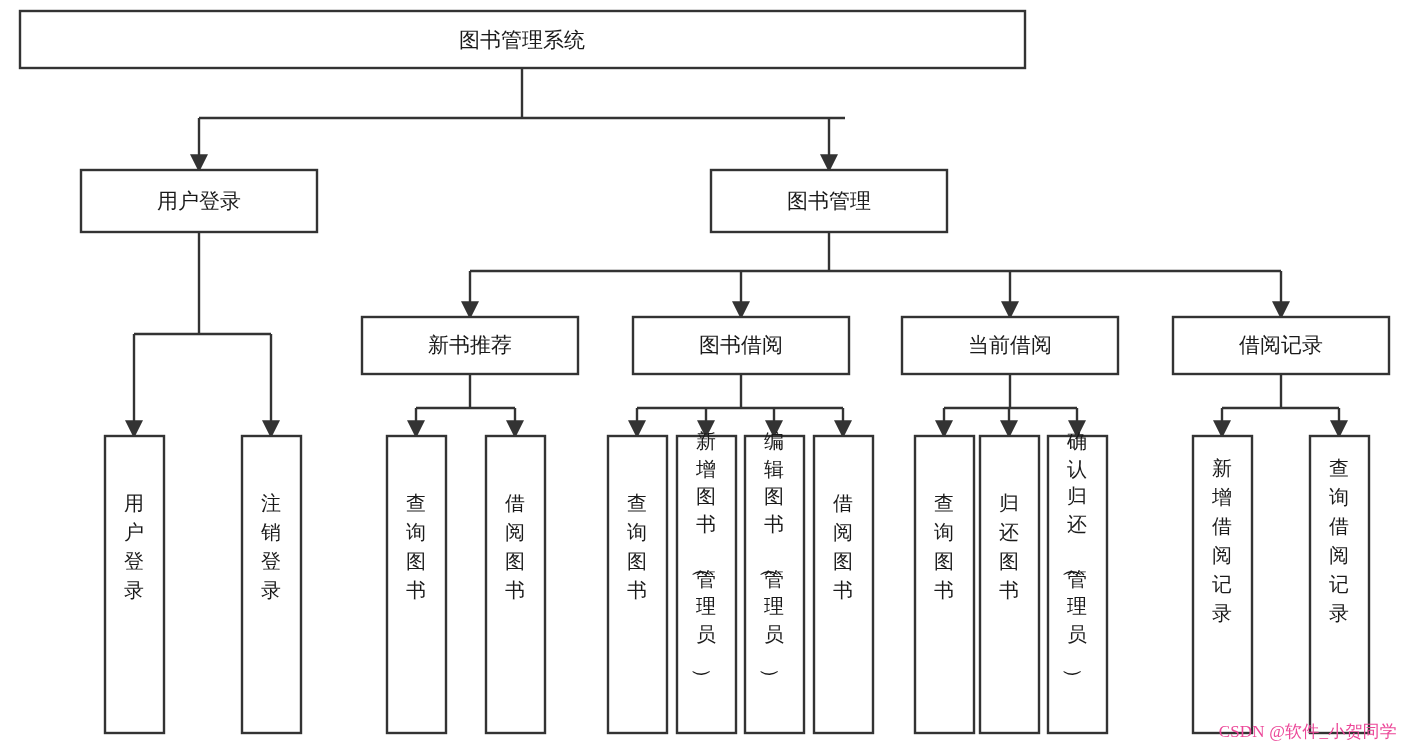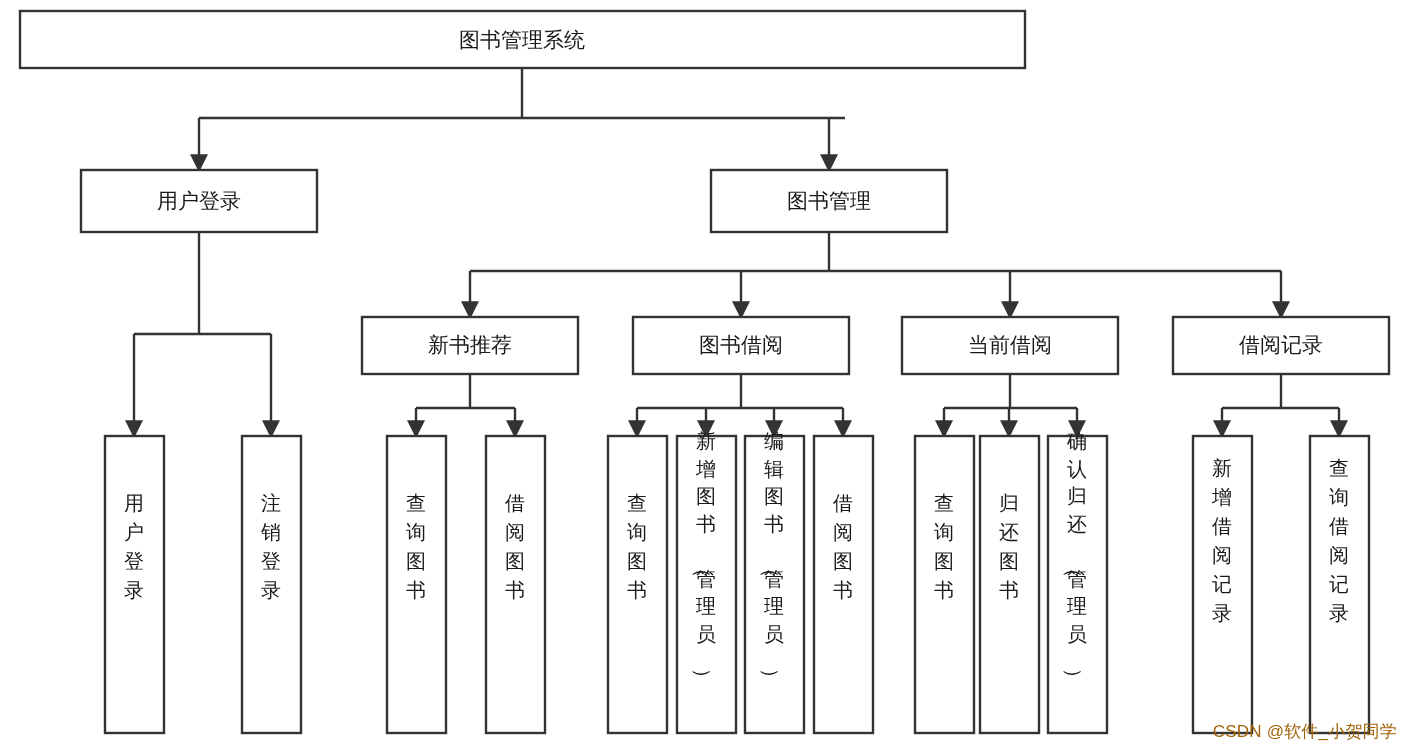--- a/index.html
+++ b/index.html
@@ -51,23 +51,23 @@
     stroke-linecap: butt;
     stroke-linejoin: miter;
   }
   .arrow-head {
     fill: #333333;
   }
   .watermark {
     position: absolute;
     right: 8px;
     bottom: 4px;
-    font-family: Liberation Sans, sans-serif;
+    font-family: Liberation Serif, serif;
     font-size: 17px;
-    color: #a16207;
+    color: #ec4899;
     white-space: nowrap;
     letter-spacing: 0.2px;
   }
 </style>
 </head>
 <body>
 
 <div id="diagram-root">
 
   <svg class="flow" viewBox="0 0 1405 747">

